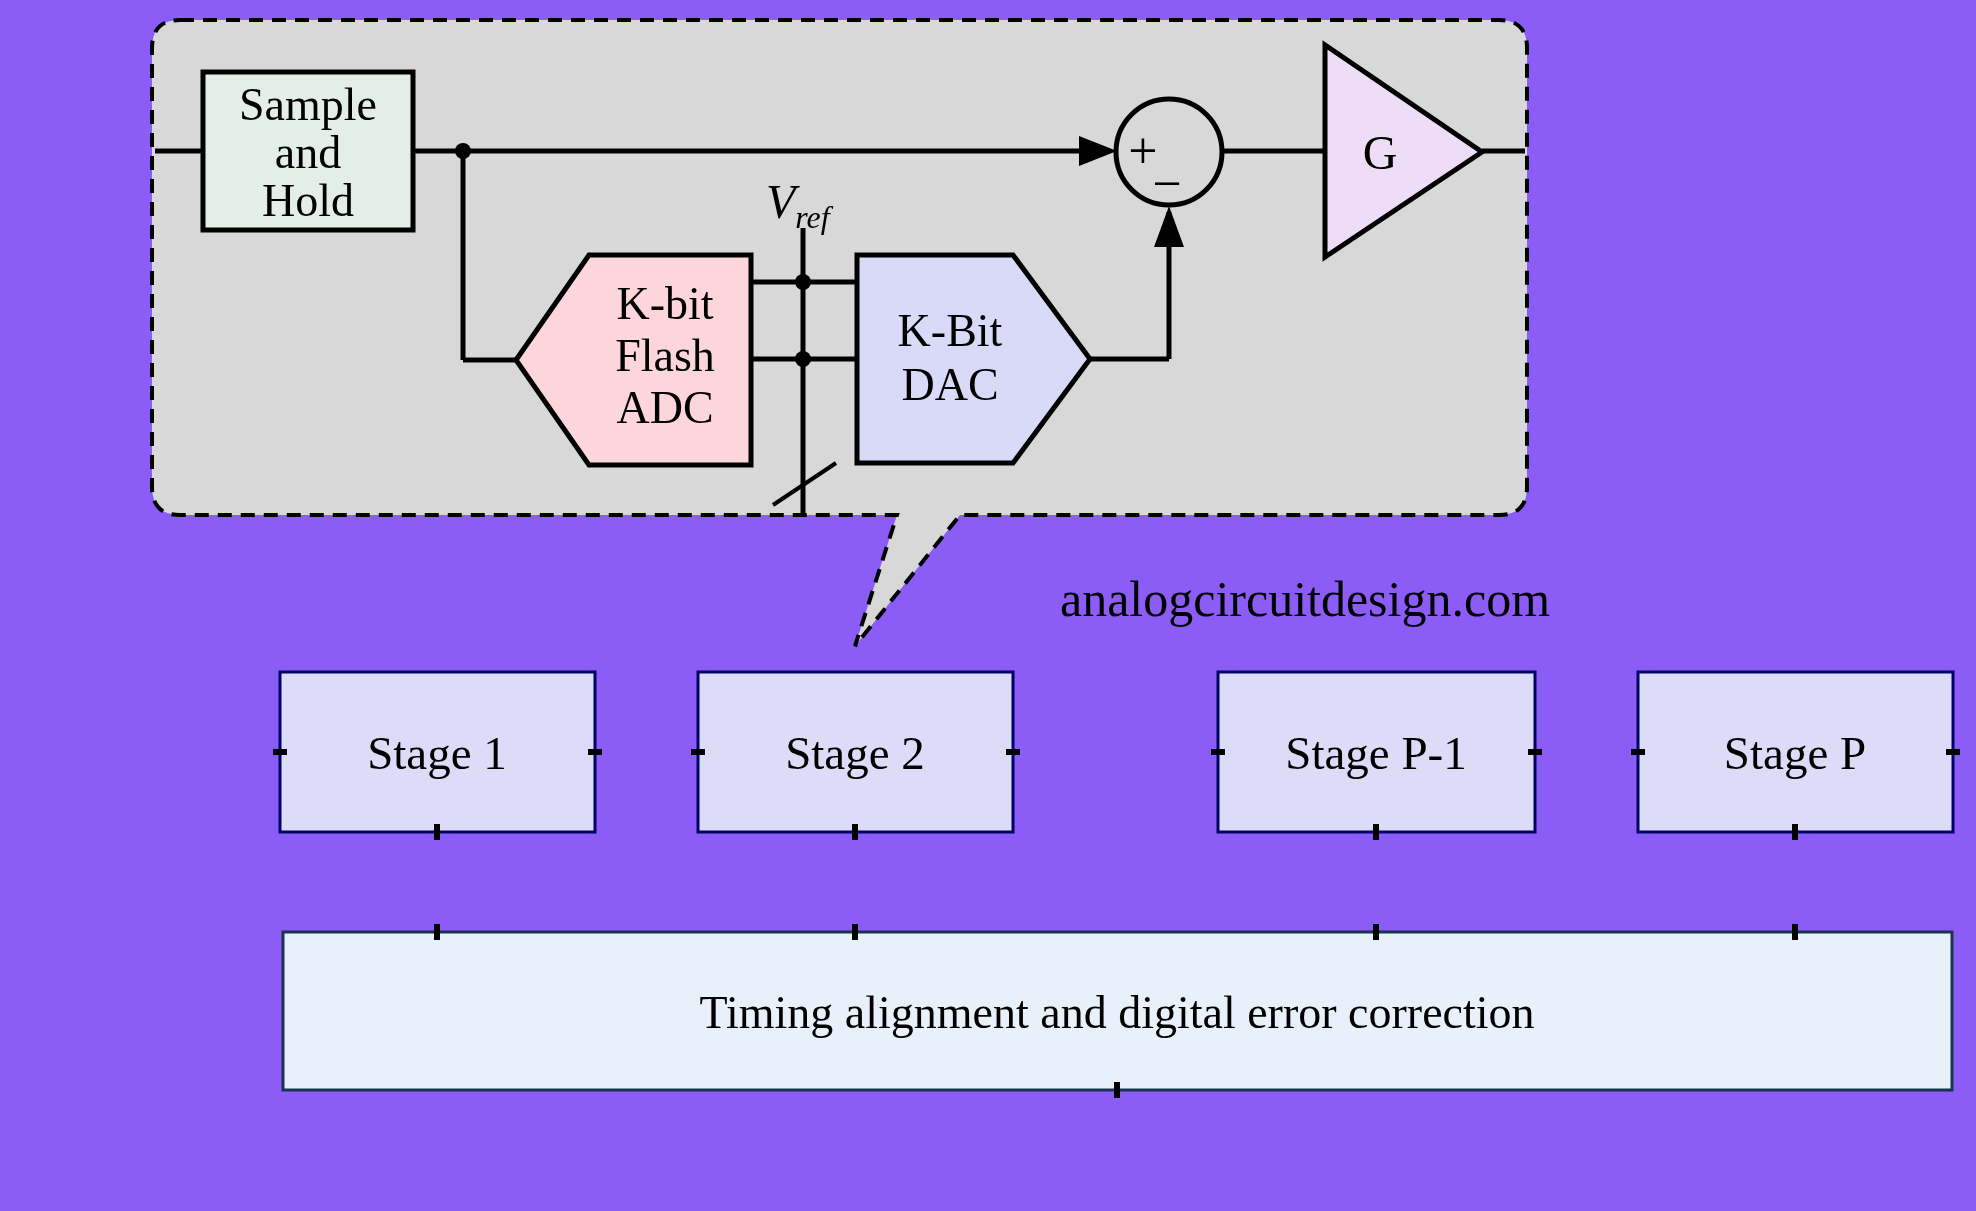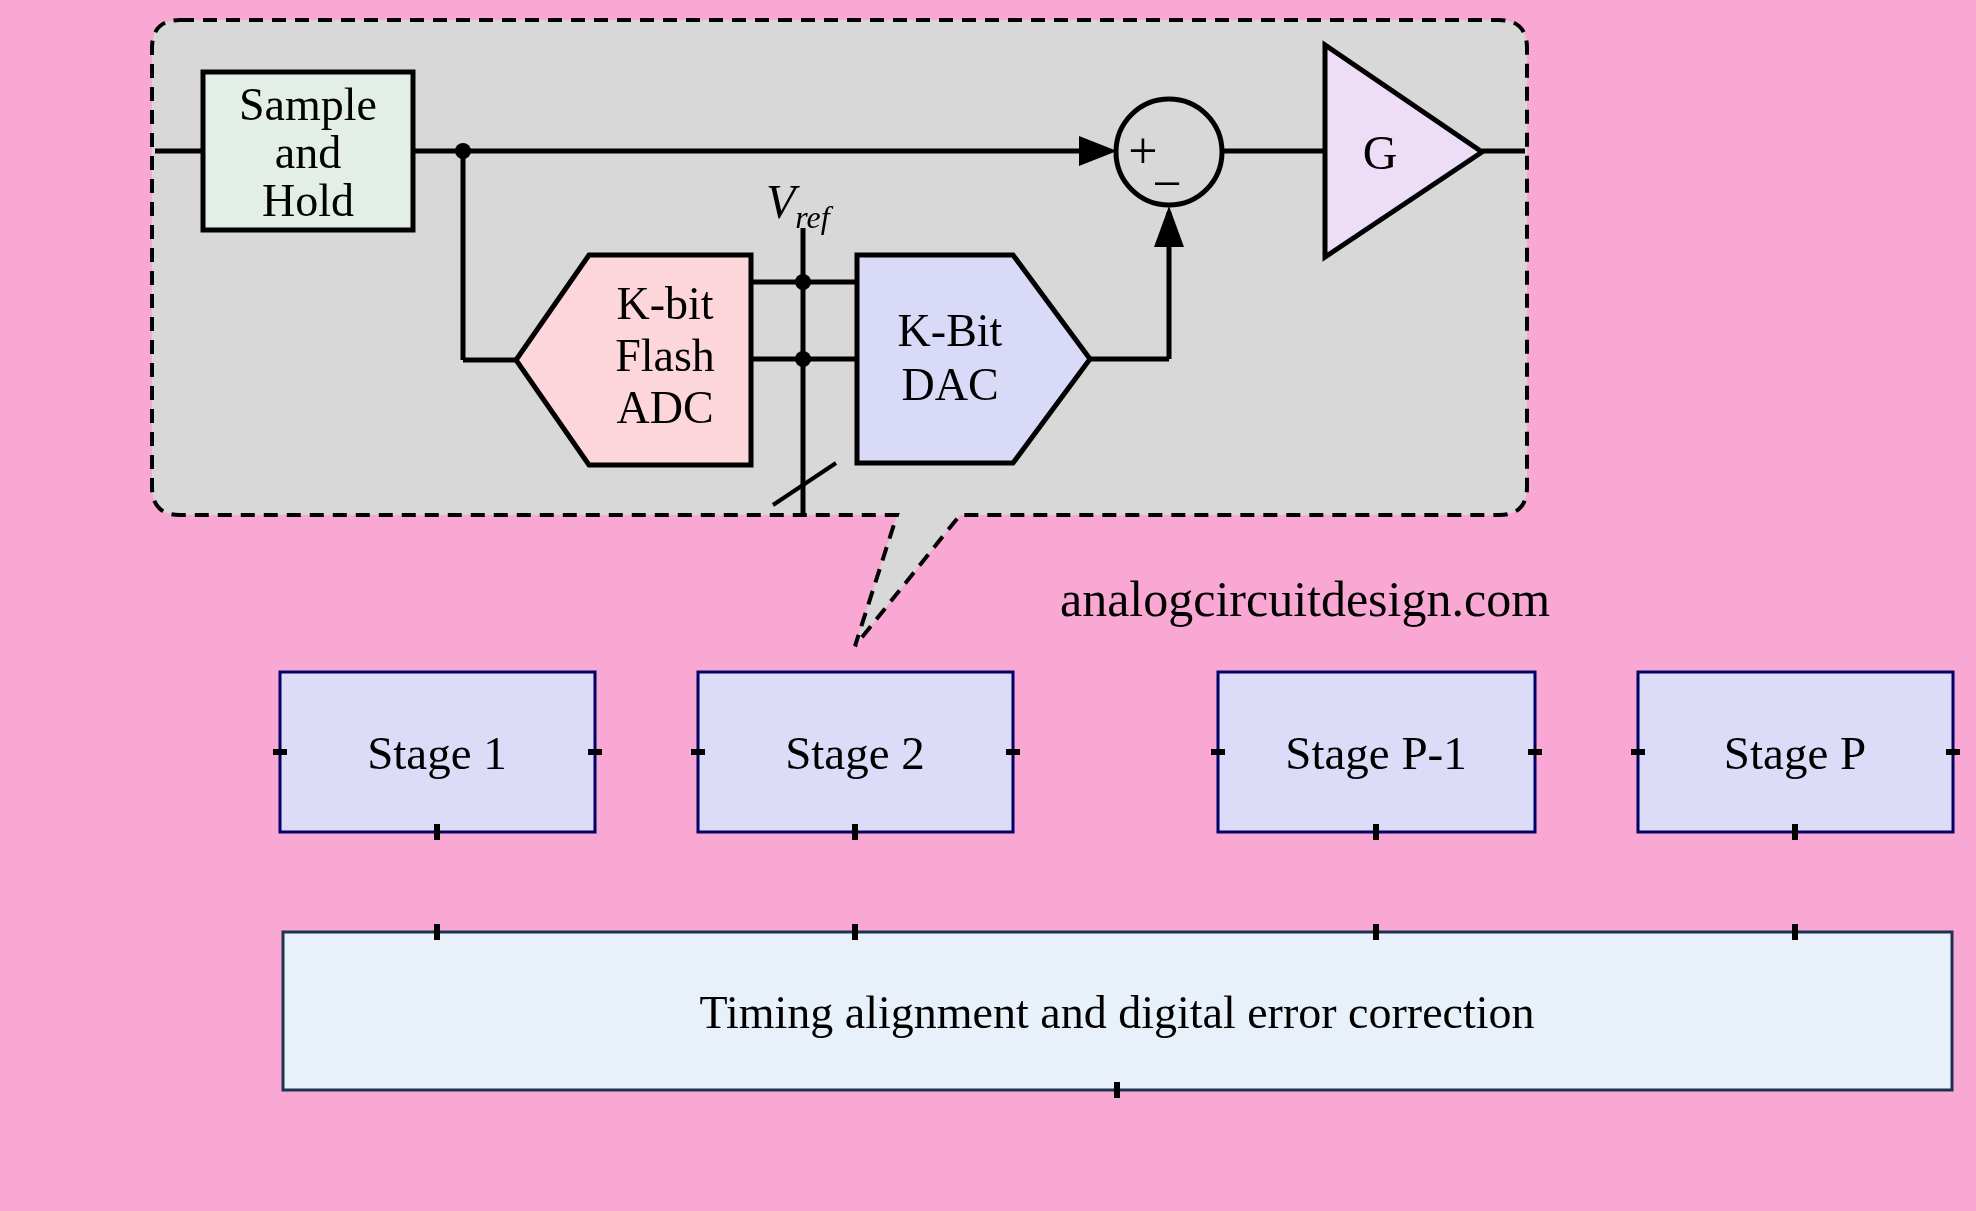--- a/index.html
+++ b/index.html
@@ -1,19 +1,19 @@
 <!DOCTYPE html>
 <html><head>
 <meta charset="utf-8">
 <style>
   html,body{margin:0;padding:0;background:#000;}
   .canvas{
     position:relative;
     width:1976px;height:1211px;
-    background:#f9a8d4;
+    background:#8b5cf6;
     font-family:"Liberation Serif","DejaVu Serif",serif;
     overflow:hidden;
   }
   svg{display:block;}
   text{
     font-family:"Liberation Serif","DejaVu Serif",serif;
     fill:#000;
   }
   .blocktext{font-size:46px;text-anchor:middle;}
   .stagetext{font-size:47px;text-anchor:middle;}

